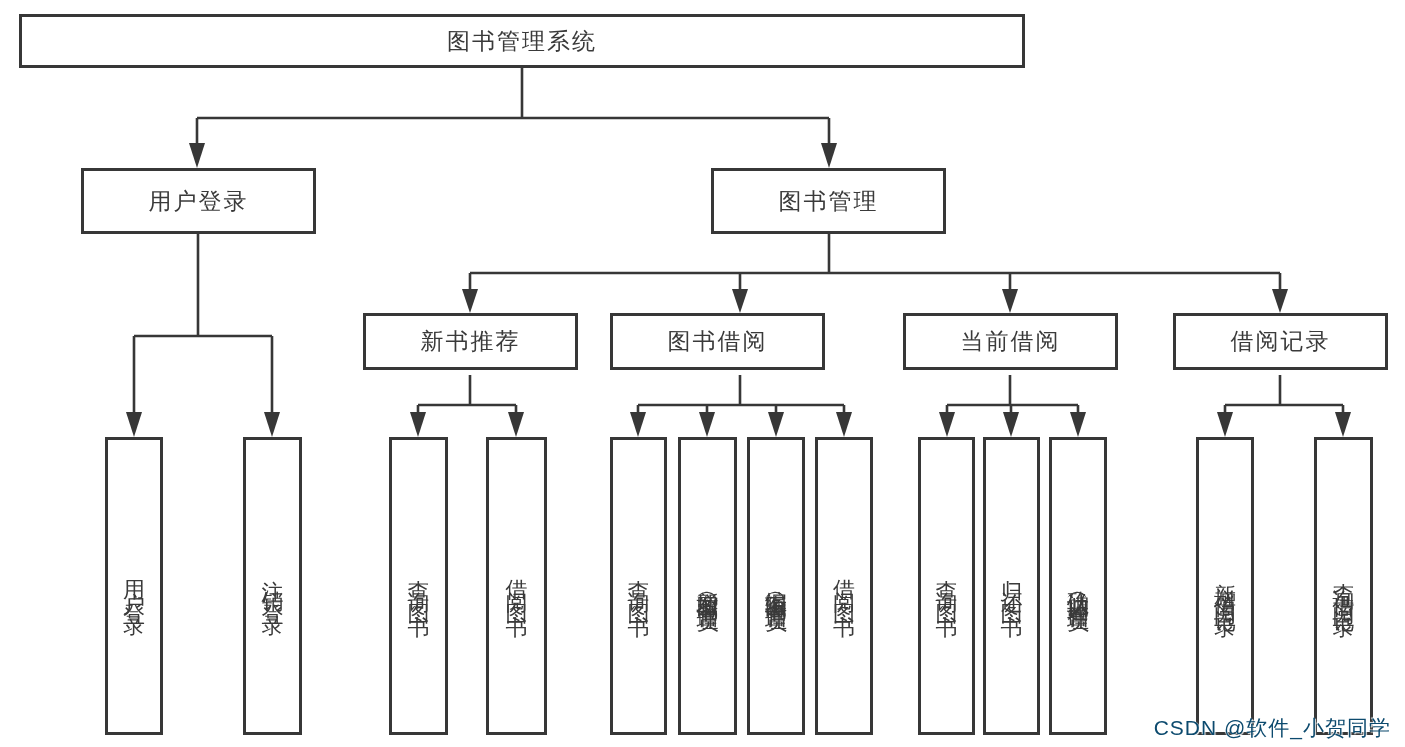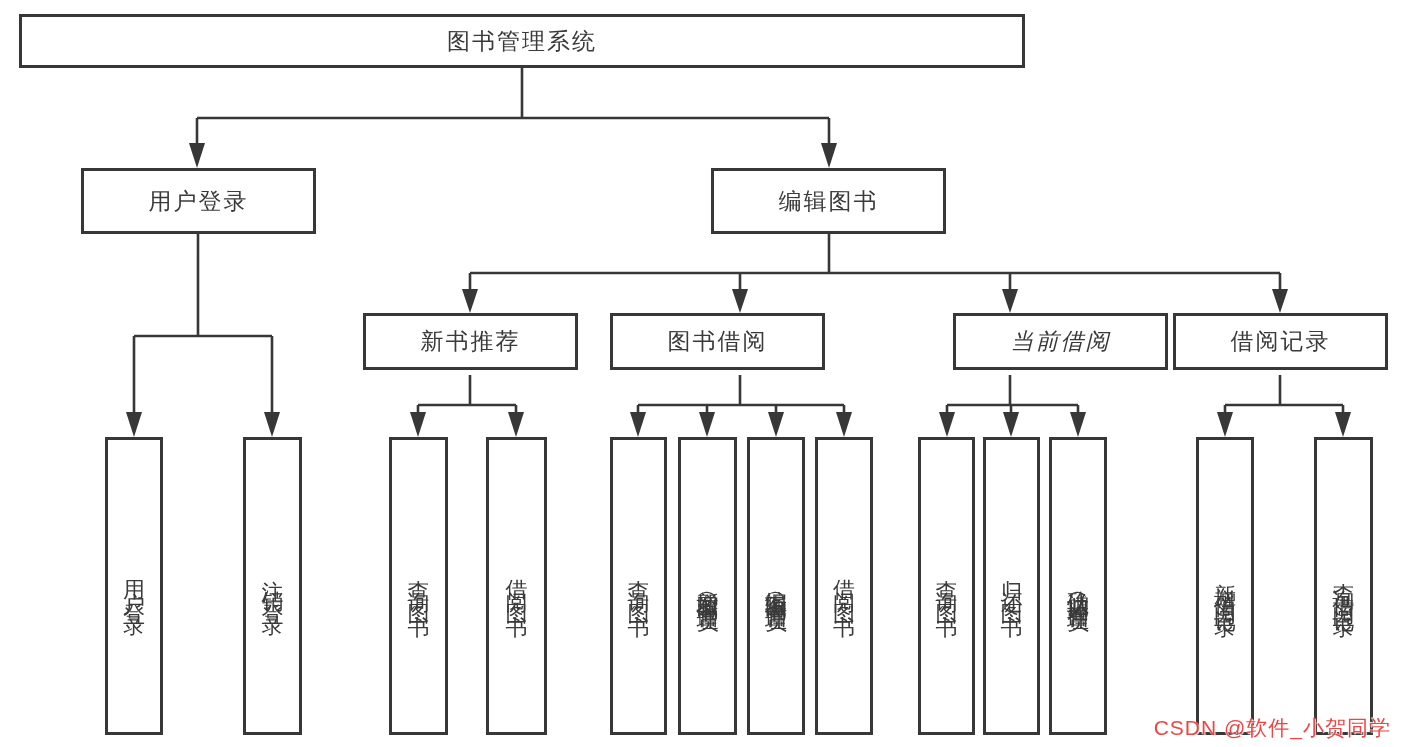--- a/index.html
+++ b/index.html
@@ -39,21 +39,21 @@
     color: #3a3a3a;
     white-space: nowrap;
   }
   .root-node   { left: 19px;  top: 14px;  width: 1006px; height: 54px; }
   .l2-node     { top: 168px; width: 235px; height: 66px; }
   .l2-a        { left: 81px; }
   .l2-b        { left: 711px; }
   .l3-node     { top: 313px; width: 215px; height: 57px; }
   .l3-a { left: 363px; }
   .l3-b { left: 610px; }
-  .l3-c { left: 953px; font-style: italic; }
+  .l3-c { left: 903px; }
   .l3-d { left: 1173px; }
   .vbox {
     top: 437px;
     height: 298px;
   }
   .vlabel {
     writing-mode: vertical-rl;
     text-orientation: mixed;
     font-size: 22px;
     color: #3a3a3a;
@@ -75,21 +75,21 @@
   .lf-4a { left: 918px;  width: 57px; }
   .lf-4b { left: 983px;  width: 57px; }
   .lf-4c { left: 1049px; width: 58px; }
   .lf-5a { left: 1196px; width: 58px; }
   .lf-5b { left: 1314px; width: 59px; }
   .watermark {
     position: absolute;
     right: 14px;
     bottom: 5px;
     font-size: 21px;
-    color: #ef4444;
+    color: #0c4a6e;
     letter-spacing: 1px;
     text-shadow: 1px 1px 1px #ffffff, -1px -1px 1px #ffffff;
     white-space: nowrap;
   }
 </style>
 </head>
 <body>
 
 <div class="canvas">
 
@@ -137,21 +137,21 @@
   </svg>
 
   <div class="node root-node">
     <span class="hlabel">图书管理系统</span>
   </div>
 
   <div class="node l2-node l2-a">
     <span class="hlabel">用户登录</span>
   </div>
   <div class="node l2-node l2-b">
-    <span class="hlabel">编辑图书</span>
+    <span class="hlabel">图书管理</span>
   </div>
 
   <div class="node l3-node l3-a">
     <span class="hlabel">新书推荐</span>
   </div>
   <div class="node l3-node l3-b">
     <span class="hlabel">图书借阅</span>
   </div>
   <div class="node l3-node l3-c">
     <span class="hlabel">当前借阅</span>

